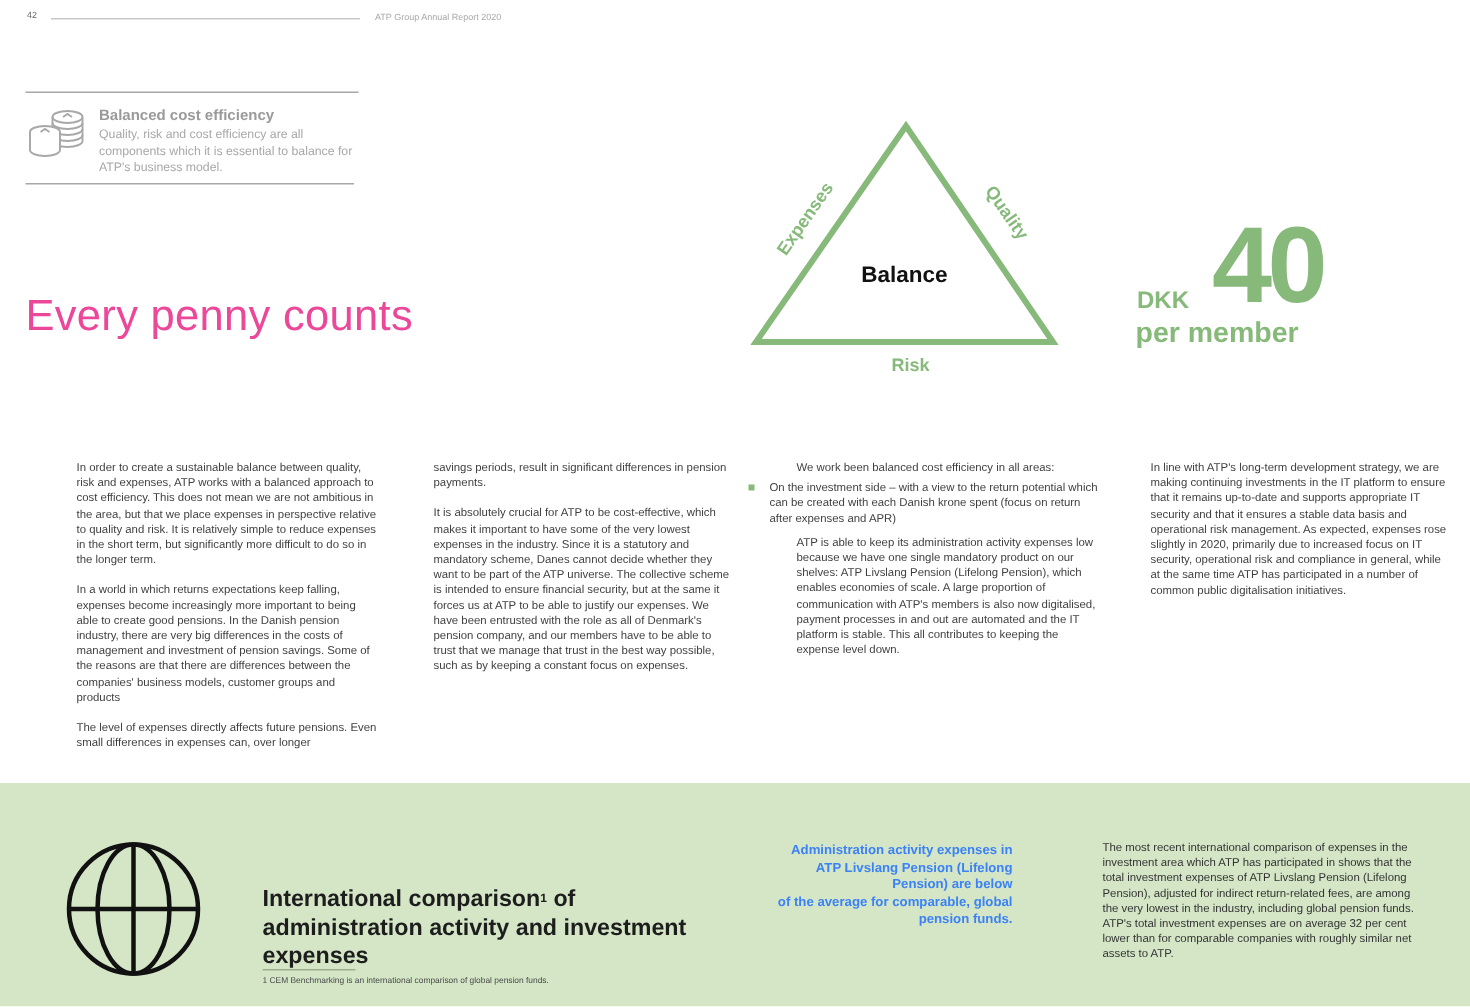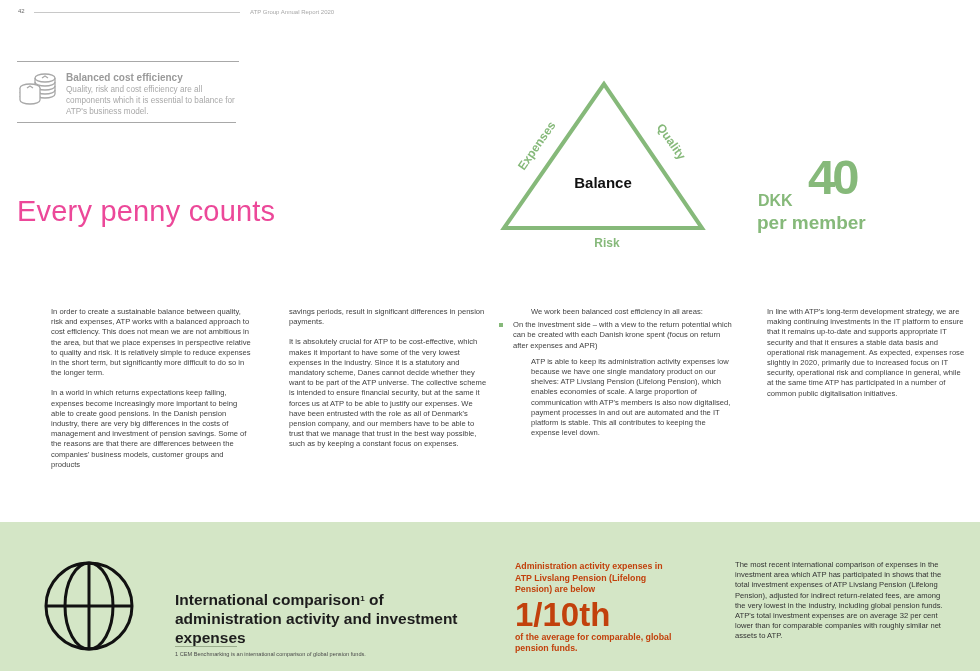--- a/index.html
+++ b/index.html
@@ -21,21 +21,21 @@
   .intro-text { left: 66px; top: 84px; width: 175px; font-size: 8.2px; line-height: 11px; color: #a8a8a8; }
 
   
   .headline { left: 17px; top: 195px; font-size: 29px; color: #ec4899; letter-spacing: 0.2px; }
 
   
   .triangle { left: 490px; top: 78px; width: 230px; height: 175px; }
 
   
   .dkk-label { left: 758px; top: 192px; font-size: 16px; font-weight: bold; color: #86b97a; }
-  .dkk-value { left: 808px; top: 140px; font-size: 49px; font-weight: bold; color: #86b97a; letter-spacing: -3px; line-height: 74px; }
+  .dkk-value { left: 808px; top: 140px; font-size: 72px; font-weight: bold; color: #86b97a; letter-spacing: -3px; line-height: 74px; }
   .dkk-unit { left: 757px; top: 212px; font-size: 19px; font-weight: bold; color: #86b97a; }
 
   
   .col { top: 307px; width: 235px; font-size: 7.6px; line-height: 10.2px; color: #3f3f3f; }
   .col p { margin-bottom: 10px; margin-left: 34px; }
   .col1 { left: 17px; }
   .col2 { left: 255px; }
   .col3 { left: 497px; }
   .col4 { left: 733px; }
   .bullets { list-style: none; margin: 0 0 6px 0; }
@@ -43,21 +43,21 @@
   .bullets li .sq { position: absolute; left: 2px; top: 3px; width: 4px; height: 4px; background: #86b97a; }
 
   
   .band { left: 0; top: 522px; width: 980px; height: 149px; background: #d4e6c6; }
   .globe-icon { left: 43px; top: 560px; width: 92px; height: 92px; }
   .band-title { left: 175px; top: 590px; width: 300px; font-size: 15.5px; line-height: 19px; font-weight: bold; color: #1d1d1d; }
   .band-title sup { font-size: 8px; vertical-align: top; position: relative; top: -1px; }
   .footnote-rule { left: 175px; top: 646px; width: 62px; height: 1px; background: #9bae8e; }
   .footnote { left: 175px; top: 651px; font-size: 5.6px; color: #4a4a4a; }
 
-  .stat-box { left: 515px; top: 561px; width: 160px; text-align: left; color: #c2410c; }
+  .stat-box { left: 515px; top: 561px; width: 160px; text-align: right; color: #3b82f6; }
   .stat-lead { font-size: 8.8px; line-height: 11.5px; font-weight: bold; }
   .stat-big { font-size: 33px; line-height: 34px; font-weight: bold; margin-top: 2px; }
   .stat-tail { font-size: 8.8px; line-height: 11.5px; font-weight: bold; }
 
   .band-text { left: 735px; top: 560px; width: 215px; font-size: 7.6px; line-height: 10.2px; color: #333333; }
 </style>
 </head>
 <body>
 
 <div class="abs page-num">42</div>
@@ -92,20 +92,21 @@
   <text x="117" y="169" text-anchor="middle" font-family="Liberation Sans, sans-serif" font-weight="bold" font-size="12" fill="#86b97a">Risk</text>
 </svg>
 
 <div class="abs dkk-label">DKK</div>
 <div class="abs dkk-value">40</div>
 <div class="abs dkk-unit">per member</div>
 
 <div class="abs col col1">
   <p>In order to create a sustainable balance between quality, risk and expenses, ATP works with a balanced approach to cost efficiency. This does not mean we are not ambitious in the area, but that we place expenses in perspective relative to quality and risk. It is relatively simple to reduce expenses in the short term, but significantly more difficult to do so in the longer term.</p>
   <p>In a world in which returns expectations keep falling, expenses become increasingly more important to being able to create good pensions. In the Danish pension industry, there are very big differences in the costs of management and investment of pension savings. Some of the reasons are that there are differences between the companies' business models, customer groups and products</p>
+  <p>The level of expenses directly affects future pensions. Even small differences in expenses can, over longer</p>
 </div>
 <div class="abs col col2">
   <p>savings periods, result in significant differences in pension payments.</p>
   <p>It is absolutely crucial for ATP to be cost-effective, which makes it important to have some of the very lowest expenses in the industry. Since it is a statutory and mandatory scheme, Danes cannot decide whether they want to be part of the ATP universe. The collective scheme is intended to ensure financial security, but at the same it forces us at ATP to be able to justify our expenses. We have been entrusted with the role as all of Denmark's pension company, and our members have to be able to trust that we manage that trust in the best way possible, such as by keeping a constant focus on expenses.</p>
 </div>
 <div class="abs col col3">
   <p style="margin-bottom:3px">We work been balanced cost efficiency in all areas:</p>
   <ul class="bullets">
     <li><span class="sq"></span><span>On the investment side – with a view to the return potential which can be created with each Danish krone spent (focus on return after expenses and APR)</span></li>
   </ul>
@@ -121,17 +122,16 @@
   <ellipse cx="46" cy="46" rx="24" ry="43"></ellipse>
   <line x1="46" y1="3" x2="46" y2="89"></line>
   <line x1="3" y1="46" x2="89" y2="46"></line>
 </svg>
 <div class="abs band-title"><span>International comparison</span><sup>1</sup><span> of administration activity and investment expenses</span></div>
 <div class="abs footnote-rule"></div>
 <div class="abs footnote">1 CEM Benchmarking is an international comparison of global pension funds.</div>
 
 <div class="abs stat-box">
   <div class="stat-lead">Administration activity expenses in ATP Livslang Pension (Lifelong Pension) are below</div>
-  <div class="stat-big">1/10th</div>
   <div class="stat-tail">of the average for comparable, global pension funds.</div>
 </div>
 
 <div class="abs band-text">The most recent international comparison of expenses in the investment area which ATP has participated in shows that the total investment expenses of ATP Livslang Pension (Lifelong Pension), adjusted for indirect return-related fees, are among the very lowest in the industry, including global pension funds. ATP's total investment expenses are on average 32 per cent lower than for comparable companies with roughly similar net assets to ATP.</div>
 
 </body></html>

